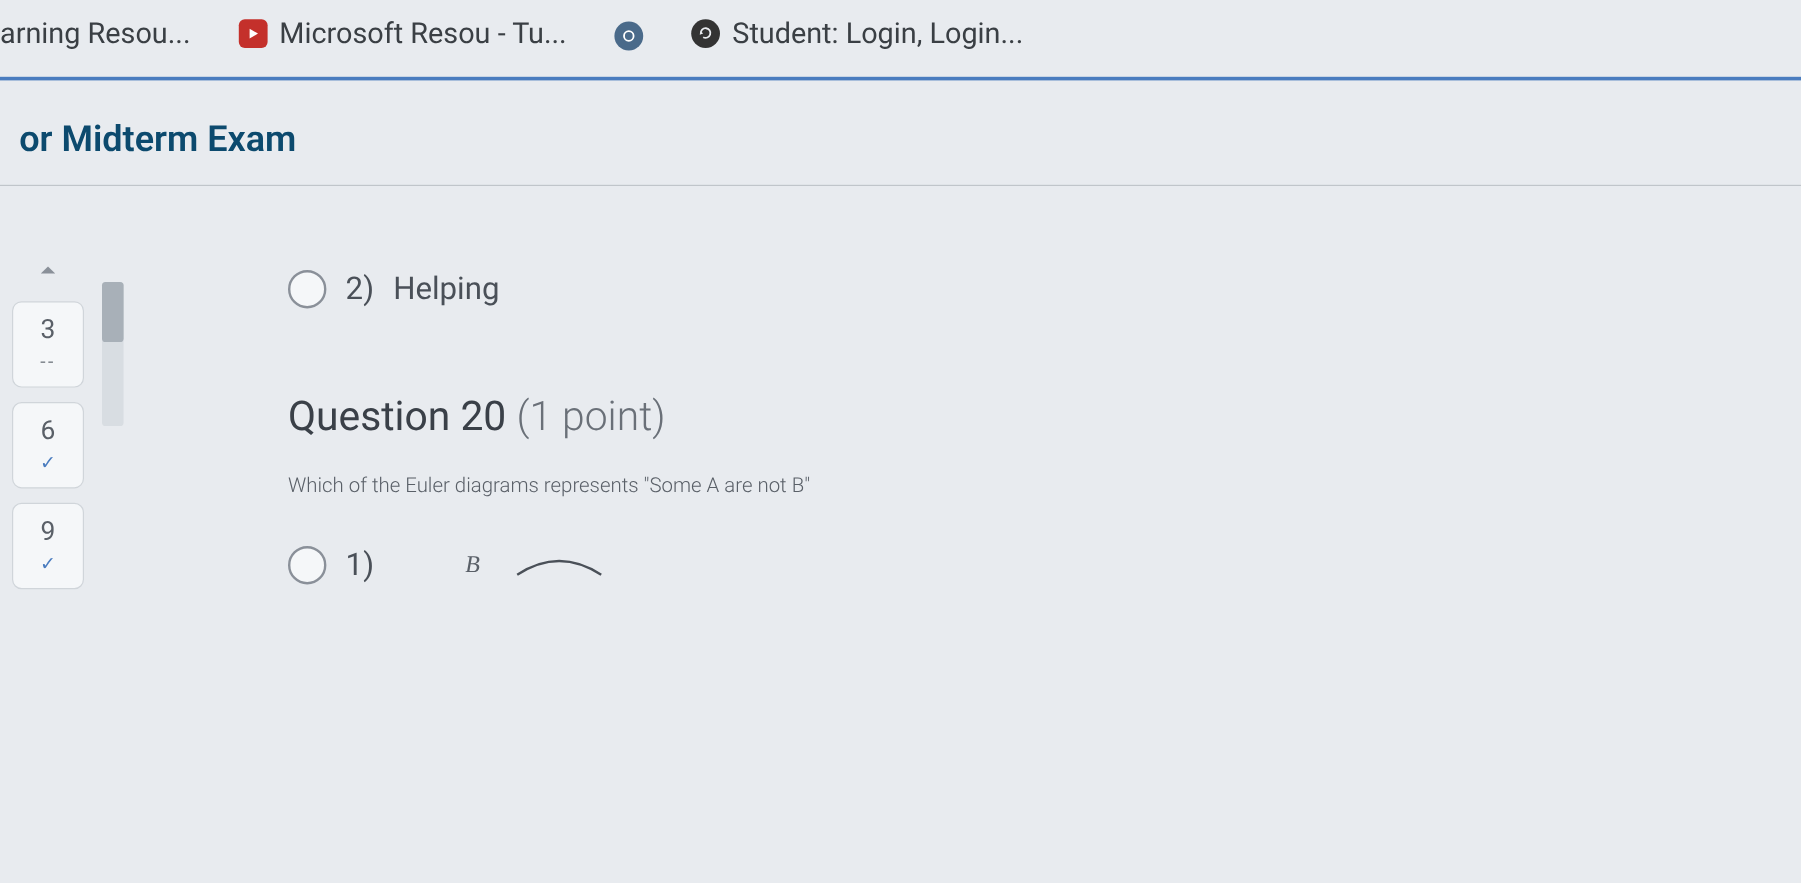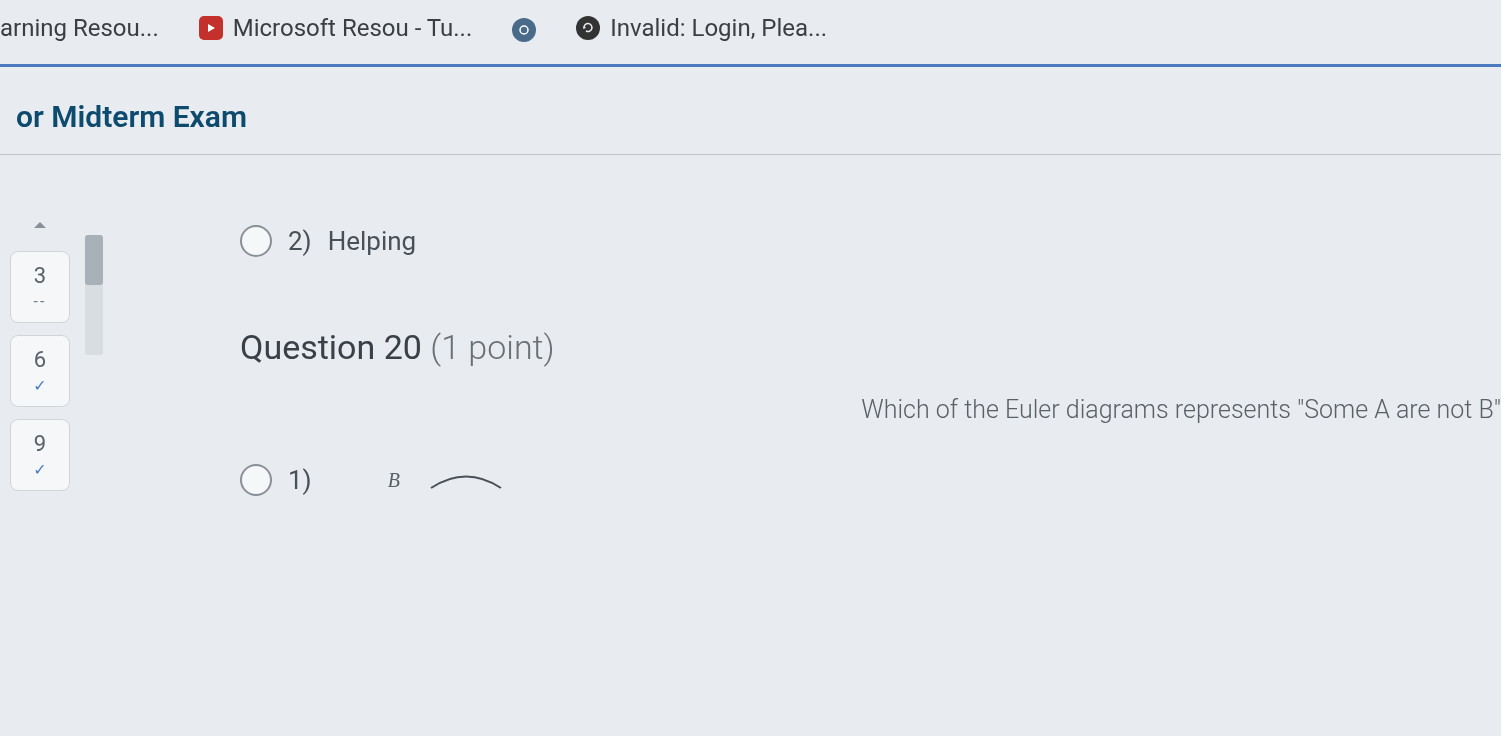--- a/index.html
+++ b/index.html
@@ -164,25 +164,24 @@
     .question-header {
       font-size: 34px;
       color: #3a4048;
       margin-bottom: 28px;
     }
     .question-header .points {
       font-weight: 300;
       color: #6a7078;
     }
     .question-text {
-      font-size: 25px;
+      font-size: 17px;
       color: #5a6068;
       margin-bottom: 40px;
       font-weight: 300;
-      text-align: right;
     }
     .diagram-label {
       font-size: 20px;
       color: #5a6068;
       font-family: Georgia, serif;
       font-style: italic;
       margin-left: 60px;
     }
     .arc-svg {
       margin-left: 10px;
@@ -210,21 +209,21 @@
         </svg>
     </span>
   </div>
   <div class="bookmark-item">
     <span class="bookmark-icon refresh-icon-bg">
       <svg width="14" height="14" viewBox="0 0 14 14">
           <path d="M3 7 A4 4 0 1 1 5 10" fill="none" stroke="#e8ebef" stroke-width="1.5"></path>
           <polygon points="2,8 5,7 3,5" fill="#e8ebef"></polygon>
         </svg>
     </span>
-    <span>Invalid: Login, Plea...</span>
+    <span>Student: Login, Login...</span>
   </div>
 </div>
 
 <div class="divider-line"></div>
 
 <div class="page-title">or Midterm Exam</div>
 
 <div class="thin-divider"></div>
 
 <div class="content-area">

